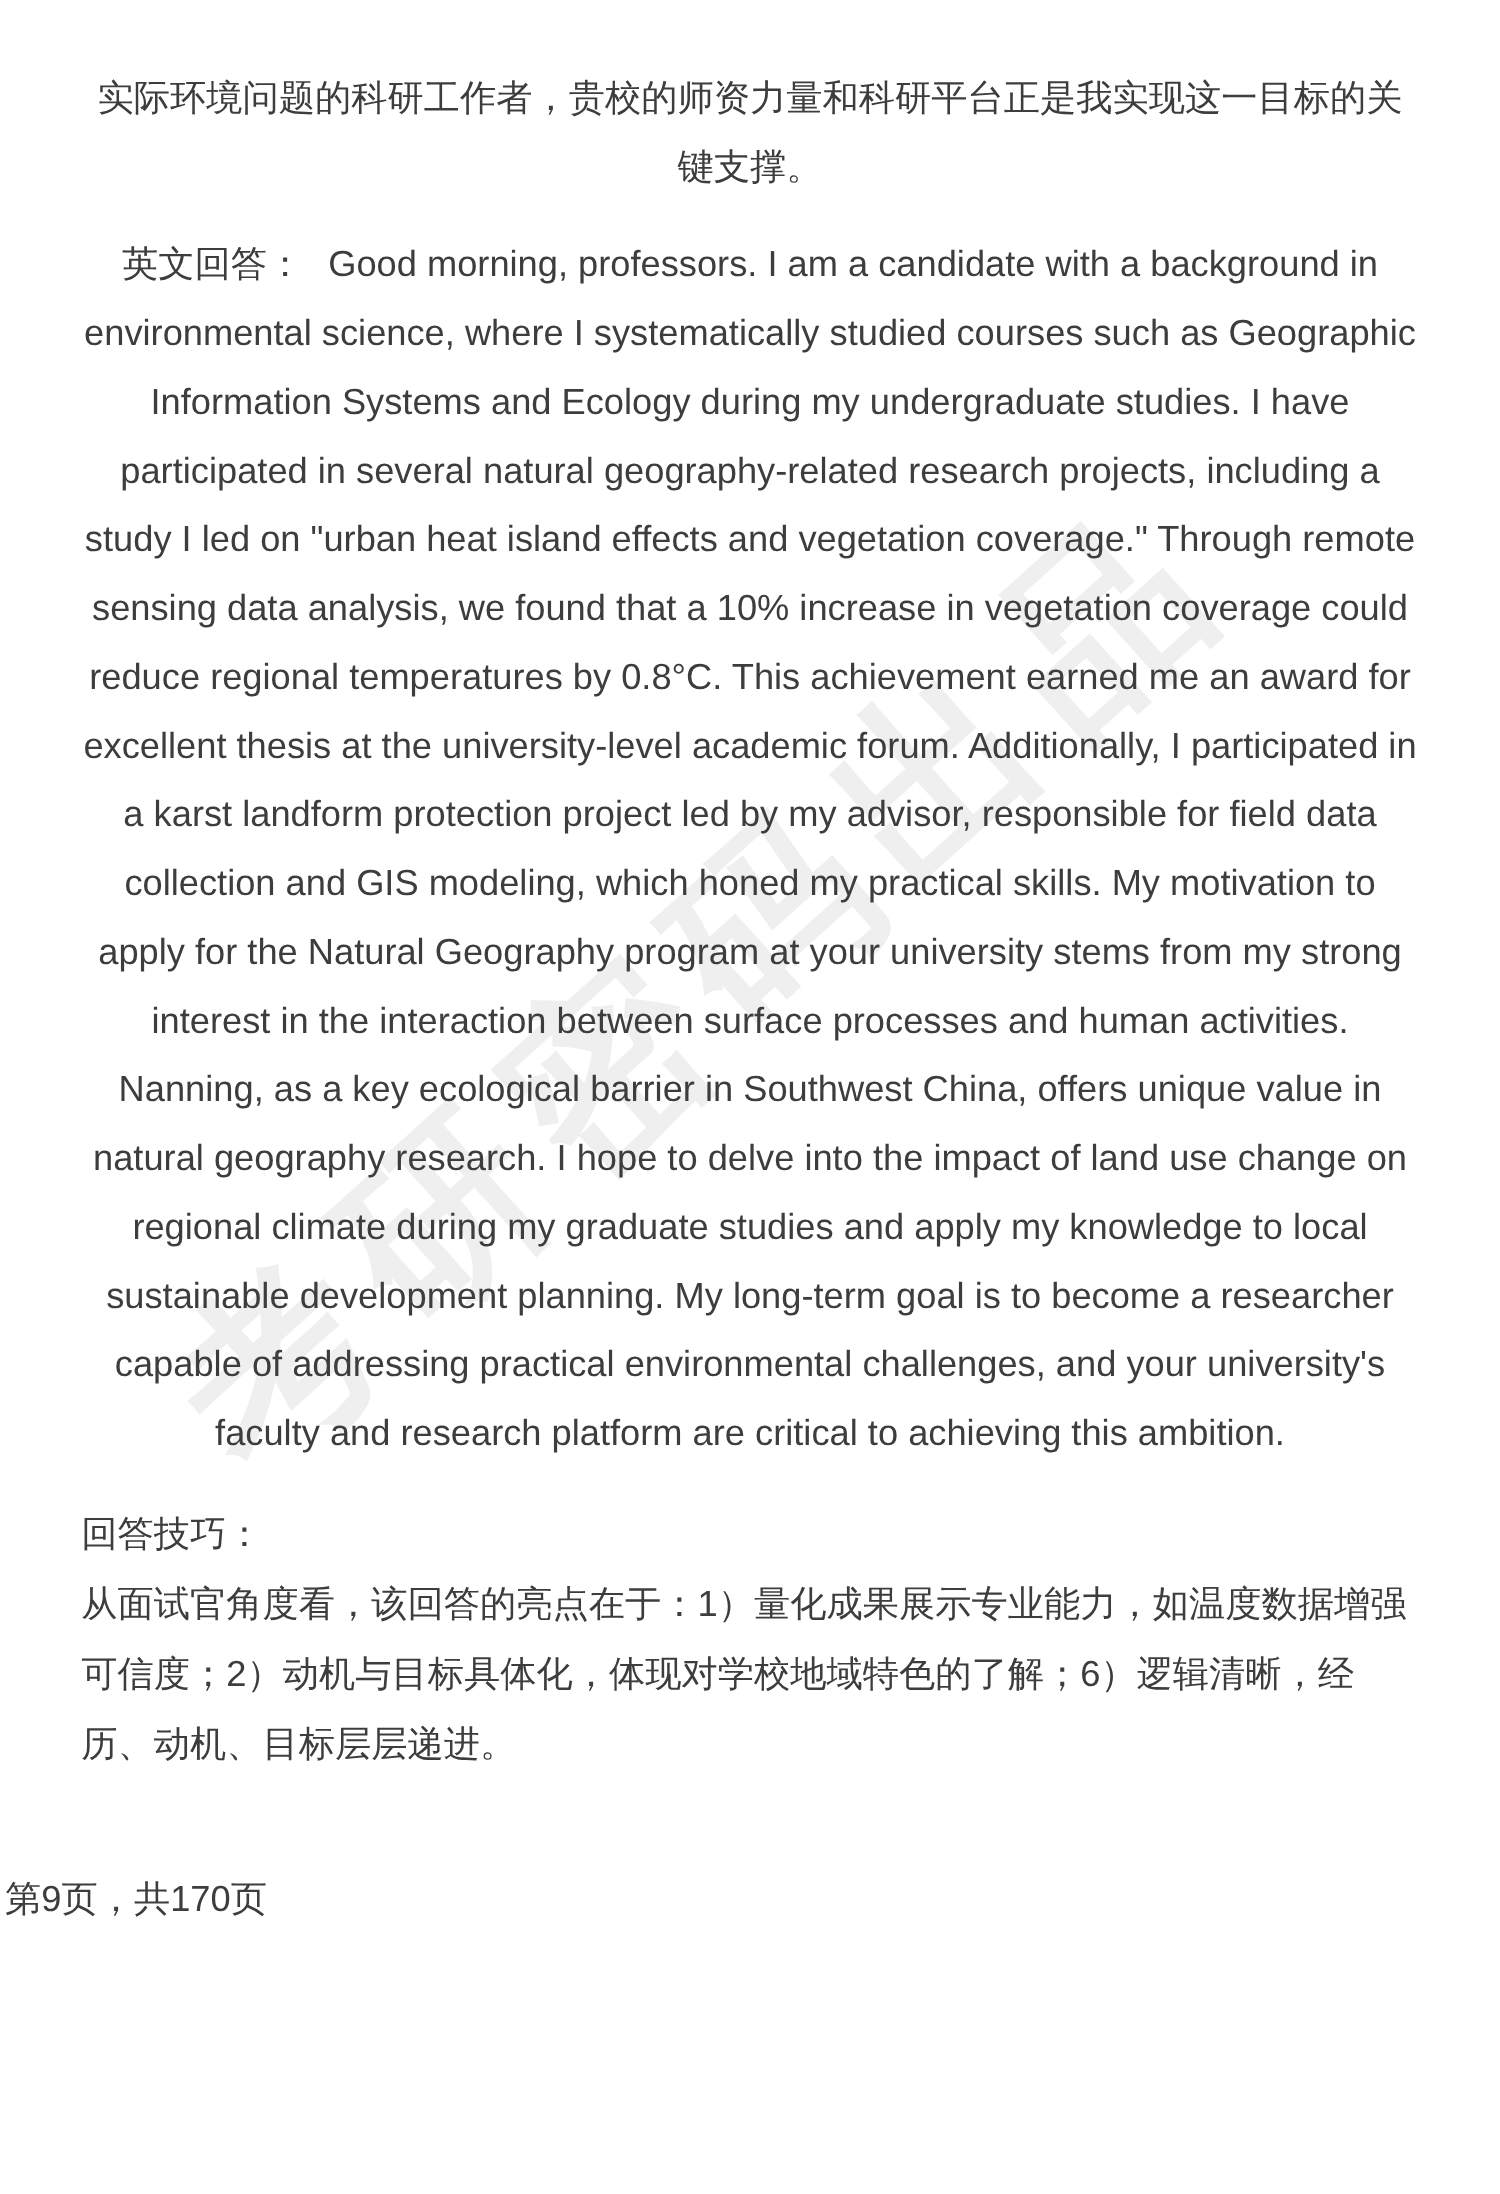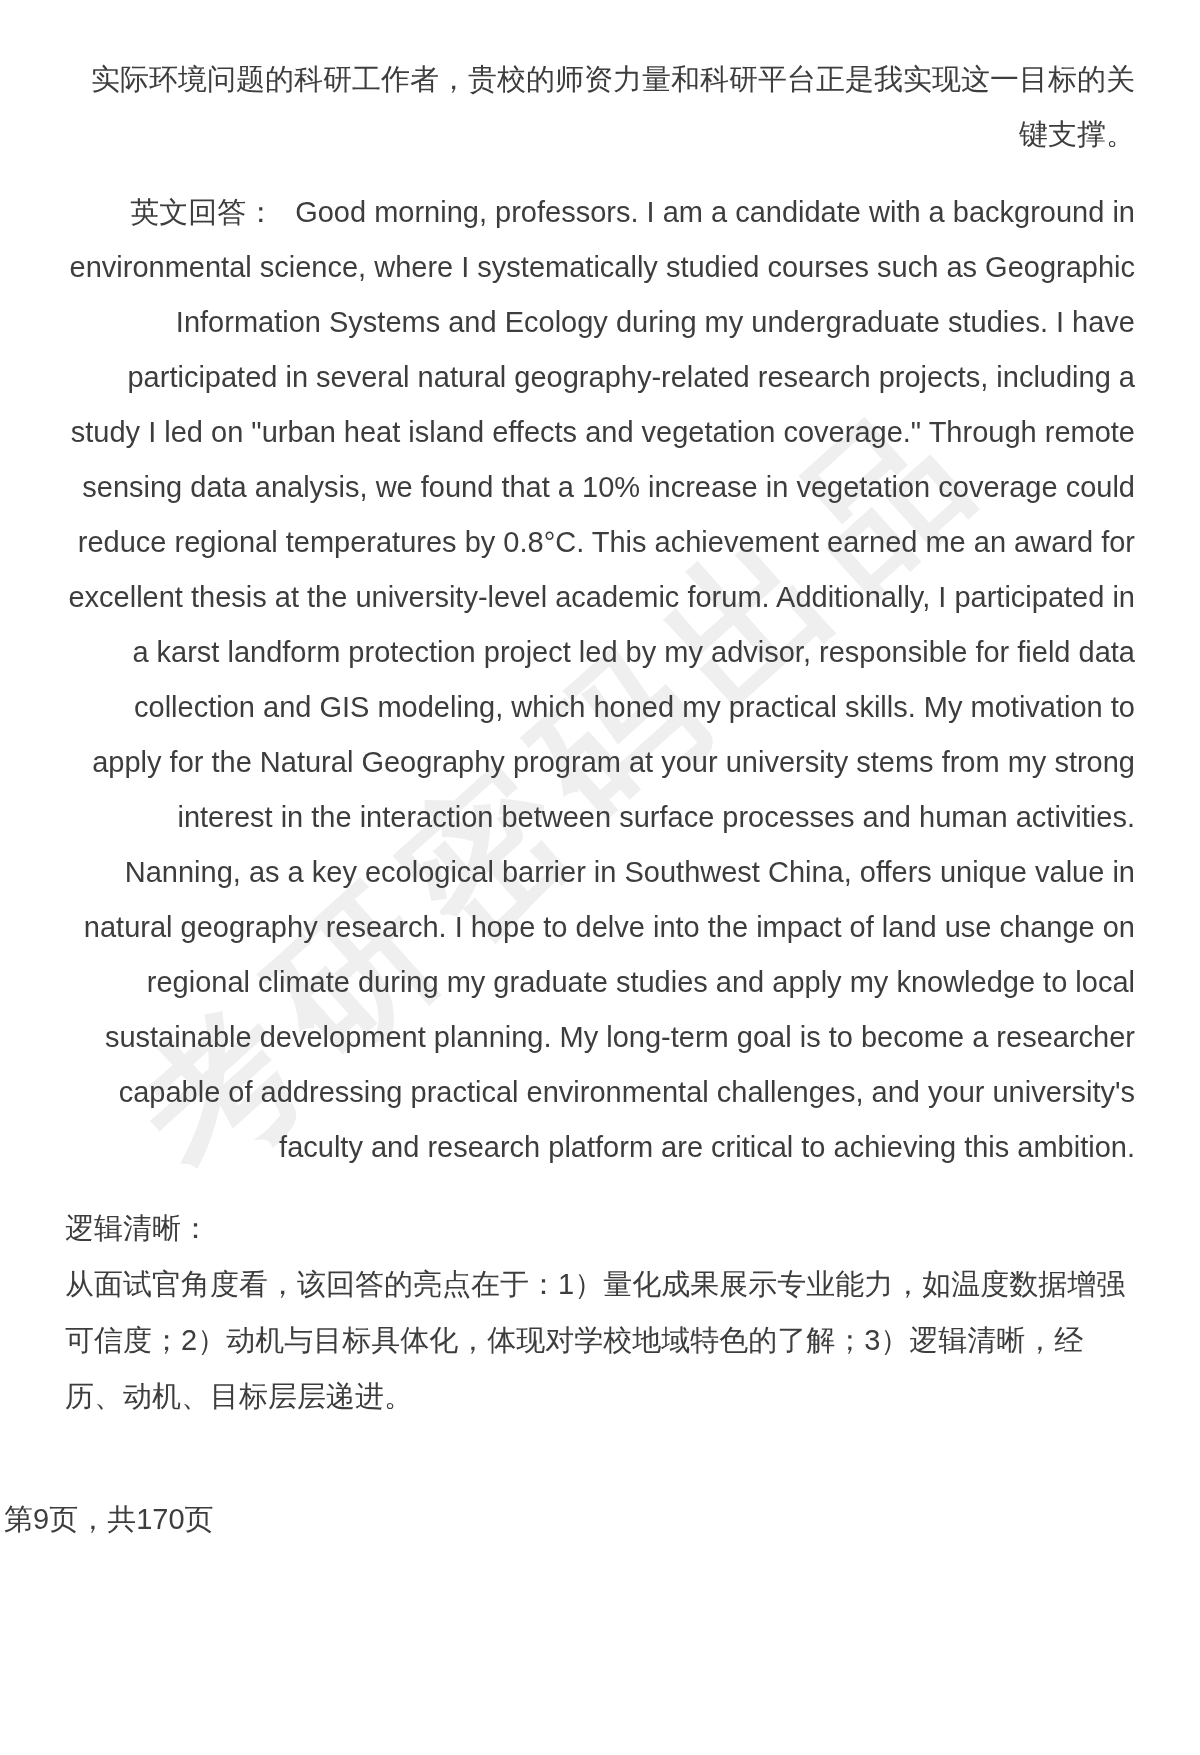--- a/index.html
+++ b/index.html
@@ -20,21 +20,21 @@
   }
   .content {
     position: relative;
     padding: 52px 65px 0 65px;
     z-index: 2;
   }
   .para {
     font-size: 29px;
     line-height: 55px;
     color: #3d3d3d;
-    text-align: right;
+    text-align: center;
     word-wrap: break-word;
   }
   .intro-para {
     margin-bottom: 23px;
   }
   .english-para {
     margin-bottom: 26px;
   }
   .answer-label {
     margin-right: 20px;
@@ -81,21 +81,21 @@
 <div class="page">
 
   <div class="watermark">考研密码出品</div>
 
   <div class="content">
 
     <p class="para intro-para">实际环境问题的科研工作者，贵校的师资力量和科研平台正是我实现这一目标的关键支撑。</p>
 
     <p class="para english-para"><span class="answer-label">英文回答：</span><span>Good morning, professors. I am a candidate with a background in environmental science, where I systematically studied courses such as Geographic Information Systems and Ecology during my undergraduate studies. I have participated in several natural geography-related research projects, including a study I led on "urban heat island effects and vegetation coverage." Through remote sensing data analysis, we found that a 10% increase in vegetation coverage could reduce regional temperatures by 0.8°C. This achievement earned me an award for excellent thesis at the university-level academic forum. Additionally, I participated in a karst landform protection project led by my advisor, responsible for field data collection and GIS modeling, which honed my practical skills. My motivation to apply for the Natural Geography program at your university stems from my strong interest in the interaction between surface processes and human activities. Nanning, as a key ecological barrier in Southwest China, offers unique value in natural geography research. I hope to delve into the impact of land use change on regional climate during my graduate studies and apply my knowledge to local sustainable development planning. My long-term goal is to become a researcher capable of addressing practical environmental challenges, and your university's faculty and research platform are critical to achieving this ambition.</span></p>
 
-    <p class="tips-heading">逻辑清晰：</p>
+    <p class="tips-heading">回答技巧：</p>
 
-    <p class="tips-body">从面试官角度看，该回答的亮点在于：1）量化成果展示专业能力，如温度数据增强可信度；2）动机与目标具体化，体现对学校地域特色的了解；3）逻辑清晰，经历、动机、目标层层递进。</p>
+    <p class="tips-body">从面试官角度看，该回答的亮点在于：1）量化成果展示专业能力，如温度数据增强可信度；2）动机与目标具体化，体现对学校地域特色的了解；6）逻辑清晰，经历、动机、目标层层递进。</p>
 
   </div>
 
   <div class="footer">第9页，共170页</div>
 
 </div>
 
 </body></html>

